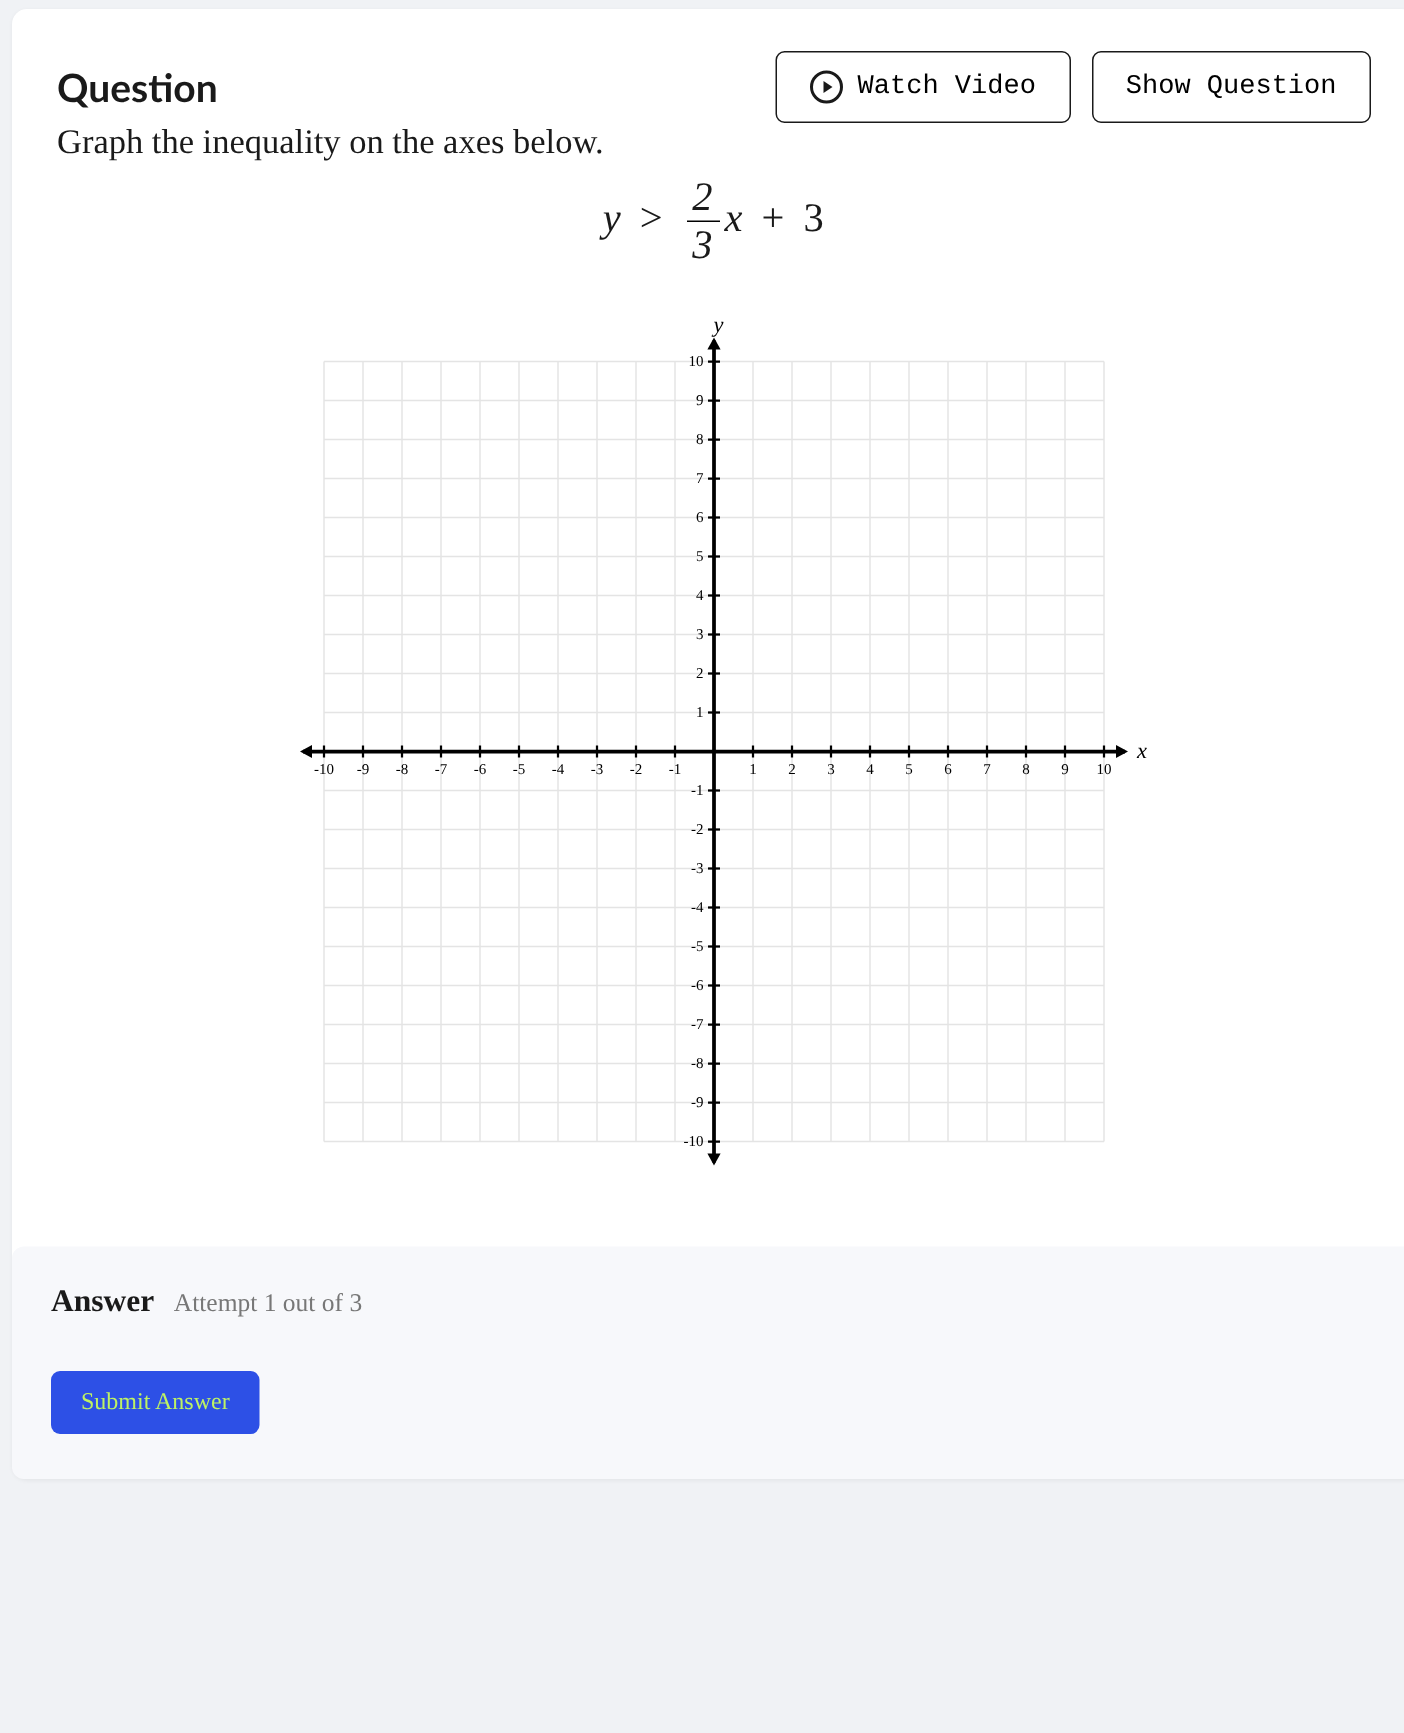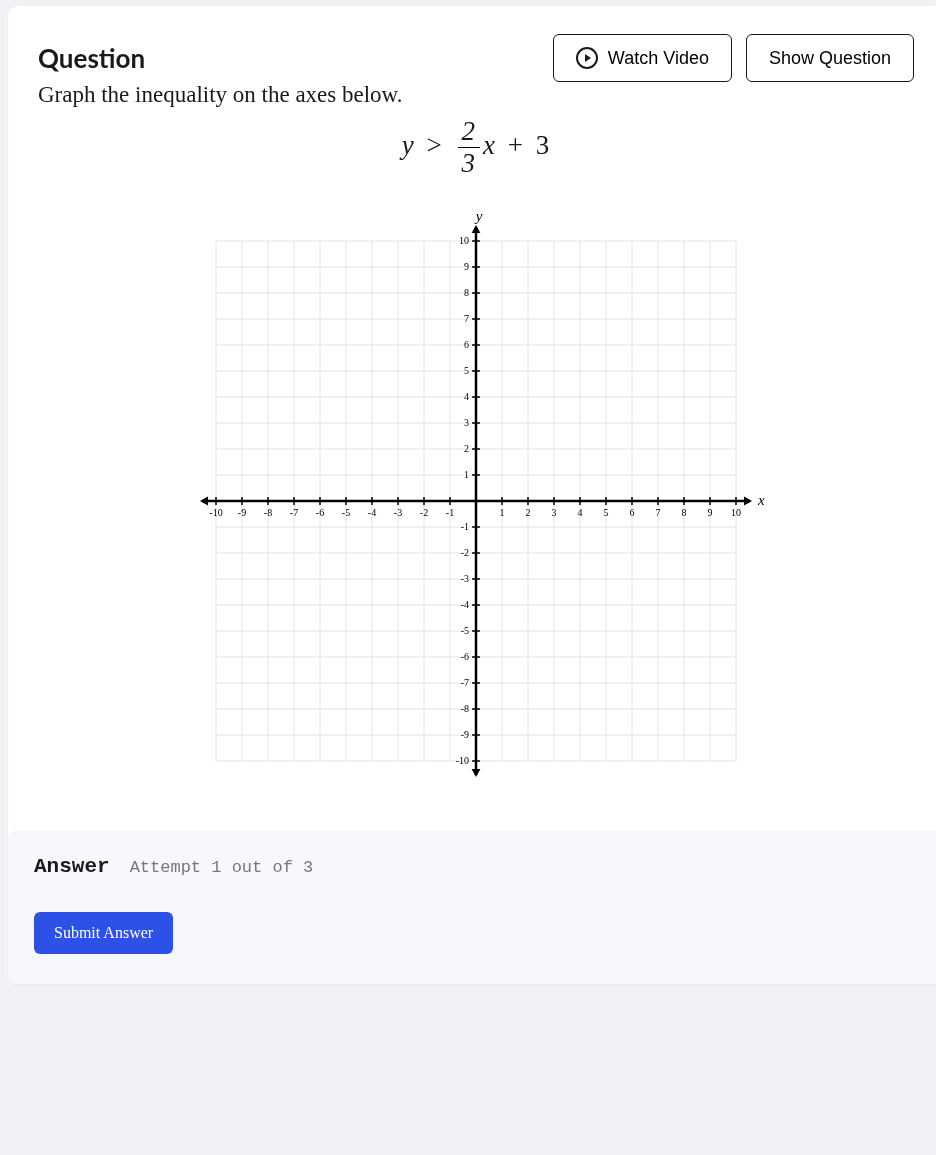--- a/index.html
+++ b/index.html
@@ -1,34 +1,34 @@
 <!DOCTYPE html>
 <html><head>
 <meta charset="utf-8">
 <style>
   html,body{margin:0;padding:0;background:#f0f2f5;font-family:"Lato","Helvetica Neue",Arial,sans-serif;color:#1a1a1a}
   .page{width:936px;margin:0 auto;padding:6px 8px 20px}
   .card{background:#fff;border-radius:10px;padding:28px 30px 0;box-shadow:0 1px 3px rgba(0,0,0,.05)}
   .hdr{display:flex;align-items:center;justify-content:space-between;}
   .qtitle{font-size:26px;font-weight:700}
   .btns{display:flex;gap:14px}
-  .obtn{display:inline-flex;align-items:center;gap:10px;border:1px solid #1a1a1a;border-radius:6px;padding:12px 22px;font-size:18px;background:#fff;cursor:pointer;font-family:Liberation Sans, sans-serif}
+  .obtn{display:inline-flex;align-items:center;gap:10px;border:1px solid #1a1a1a;border-radius:6px;padding:12px 22px;font-size:18px;background:#fff;cursor:pointer;font-family:Liberation Mono, monospace}
   .play{display:inline-flex;align-items:center;justify-content:center;width:18px;height:18px;border:2px solid #1a1a1a;border-radius:50%}
   .play::before{content:"";display:block;margin-left:2px;width:0;height:0;border-left:6px solid #1a1a1a;border-top:4px solid transparent;border-bottom:4px solid transparent}
   .prompt{font-family:Georgia,"Times New Roman",serif;font-size:23px;margin-bottom:8px}
   .formula{font-family:Georgia,"Times New Roman",serif;font-size:27px;font-style:italic;text-align:center;margin:10px 0 34px;letter-spacing:1px}
   .frac{display:inline-block;vertical-align:middle;text-align:center;line-height:1;margin:0 3px}
   .frac .n{display:block;border-bottom:1.5px solid #000;padding:0 4px 2px}
   .frac .d{display:block;padding:2px 4px 0}
   .graph-wrap{display:flex;justify-content:center;margin-bottom:40px}
   .answer{background:#f7f8fb;border-radius:8px;padding:24px 26px 30px;margin:0 -30px}
-  .ansline{font-family:Liberation Mono, monospace;font-size:20px;margin-bottom:34px}
+  .ansline{font-family:Liberation Serif, serif;font-size:20px;margin-bottom:34px}
   .ansline b{font-weight:700;font-size:21px}
   .ansline .att{color:#777;font-size:17px;margin-left:8px}
-  .submit{background:#2d50e6;color:#ffffff;border:none;border-radius:6px;padding:12px 20px;font-size:16px;font-family:Georgia,"Times New Roman",serif;cursor:pointer}
+  .submit{background:#2d50e6;color:#bef264;border:none;border-radius:6px;padding:12px 20px;font-size:16px;font-family:Georgia,"Times New Roman",serif;cursor:pointer}
   svg text{font-family:Georgia,"Times New Roman",serif}
 </style>
 </head>
 <body>
 <div class="page">
  <div class="card">
   <div class="hdr">
     <div class="qtitle">Question</div>
     <div class="btns">
       <button class="obtn">

